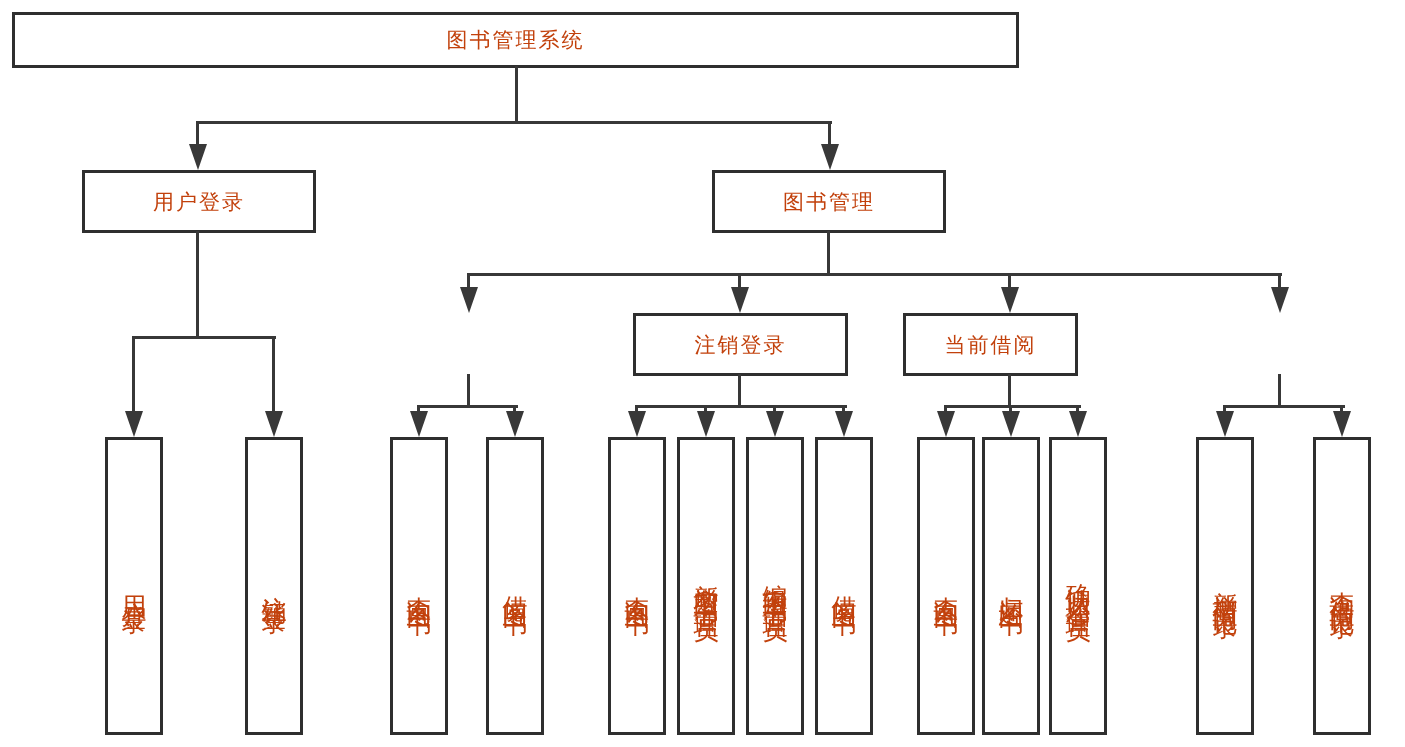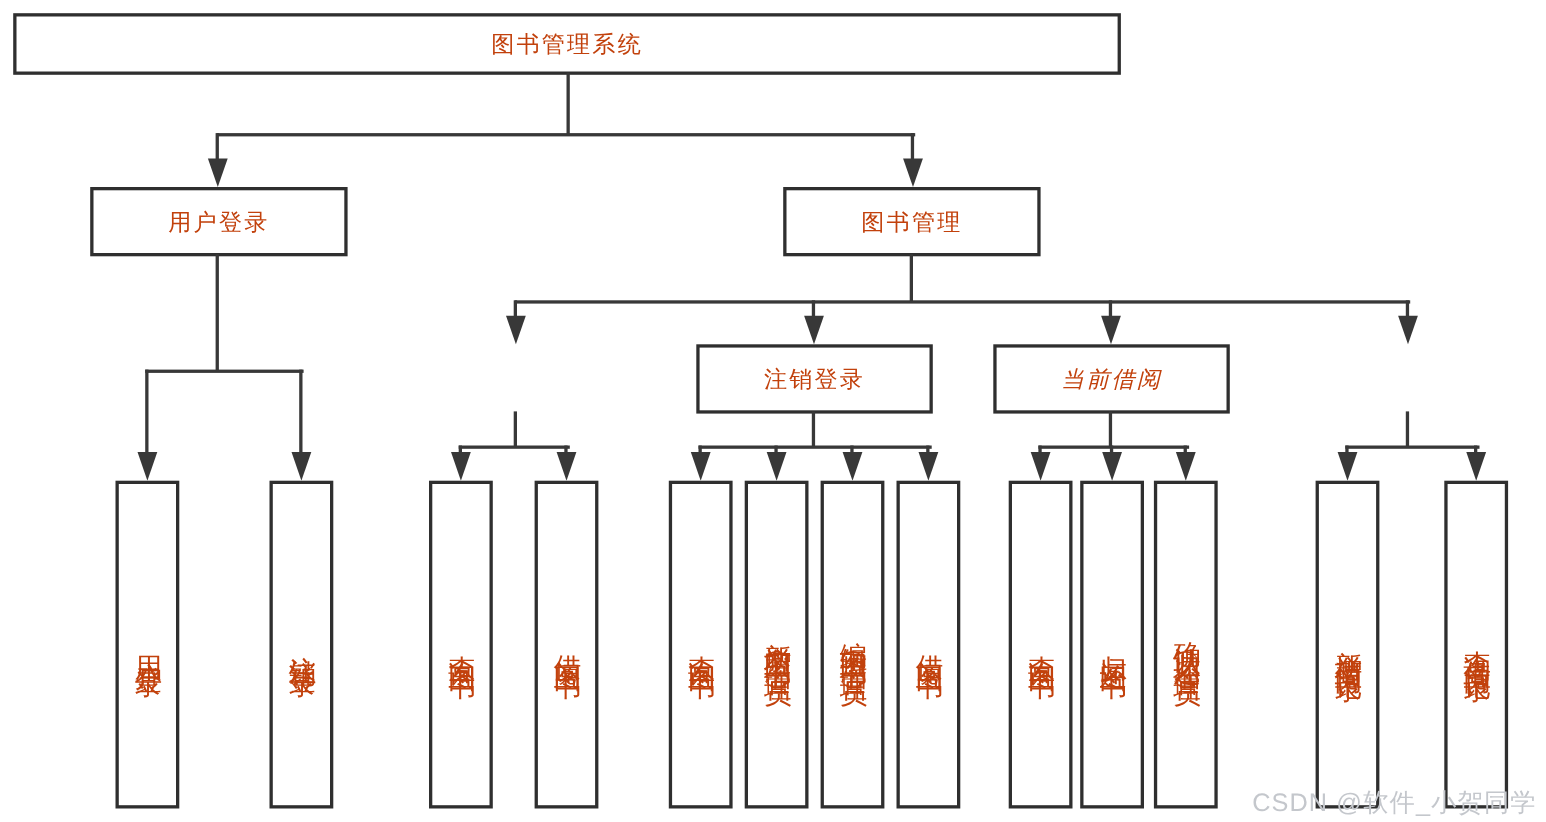--- a/index.html
+++ b/index.html
@@ -95,21 +95,21 @@
   <div class="vl" style="left:738px; top:273px; height:18px;"></div>
   <div class="arr" style="left:731px; top:287px;"></div>
   <div class="vl" style="left:1008px; top:273px; height:18px;"></div>
   <div class="arr" style="left:1001px; top:287px;"></div>
   <div class="vl" style="left:1278px; top:273px; height:18px;"></div>
   <div class="arr" style="left:1271px; top:287px;"></div>
 
   <div class="box hbox" style="left:633px; top:313px; width:215px; height:63px;">
     <span>注销登录</span>
   </div>
-  <div class="box hbox" style="left:903px; top:313px; width:215px; height:63px;font-style:italic;">
+  <div class="box hbox" style="left:903px; top:313px; width:175px; height:63px;">
     <span>当前借阅</span>
   </div>
 
   <div class="vl" style="left:467px; top:374px; height:33px;"></div>
   <div class="hl" style="left:417px; top:405px; width:101px;"></div>
   <div class="vl" style="left:417px; top:405px; height:10px;"></div>
   <div class="arr" style="left:410px; top:411px;"></div>
   <div class="vl" style="left:513px; top:405px; height:10px;"></div>
   <div class="arr" style="left:506px; top:411px;"></div>
 
@@ -177,15 +177,14 @@
     <span>确认归还（管理员）</span>
   </div>
 
   <div class="box leaf" style="left:1196px; top:437px; width:58px; height:298px;">
     <span>新增借阅记录</span>
   </div>
   <div class="box leaf" style="left:1313px; top:437px; width:58px; height:298px;">
     <span>查询借阅记录</span>
   </div>
 
-  <div class="watermark">CSDN @软件_小贺同学</div>
 
 </div>
 
 </body></html>

